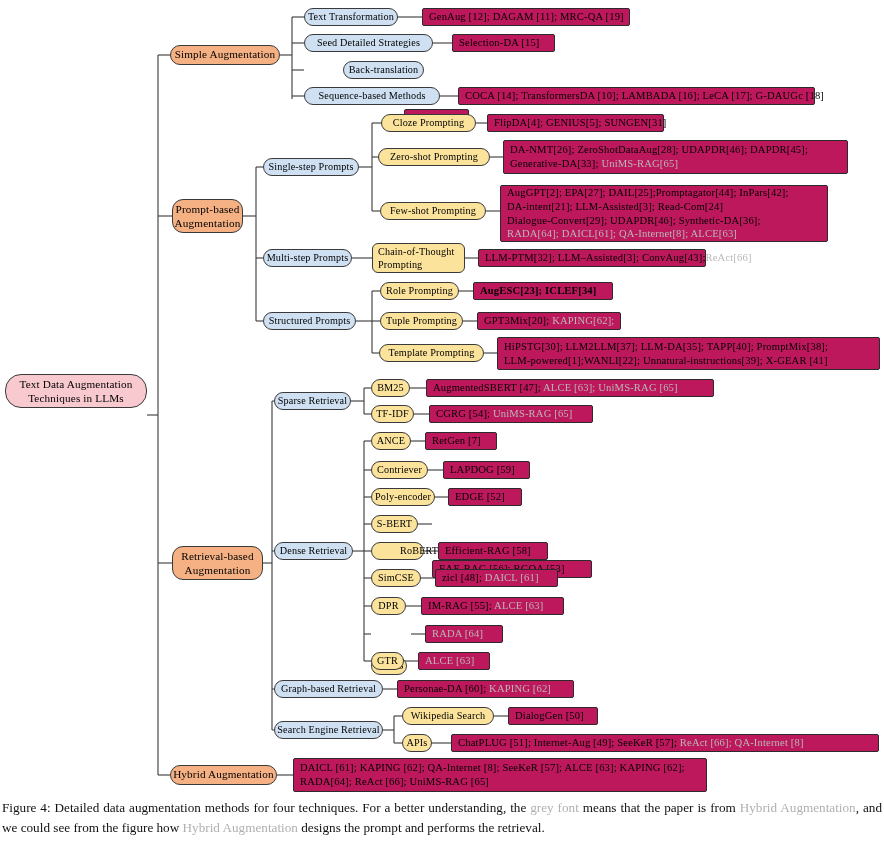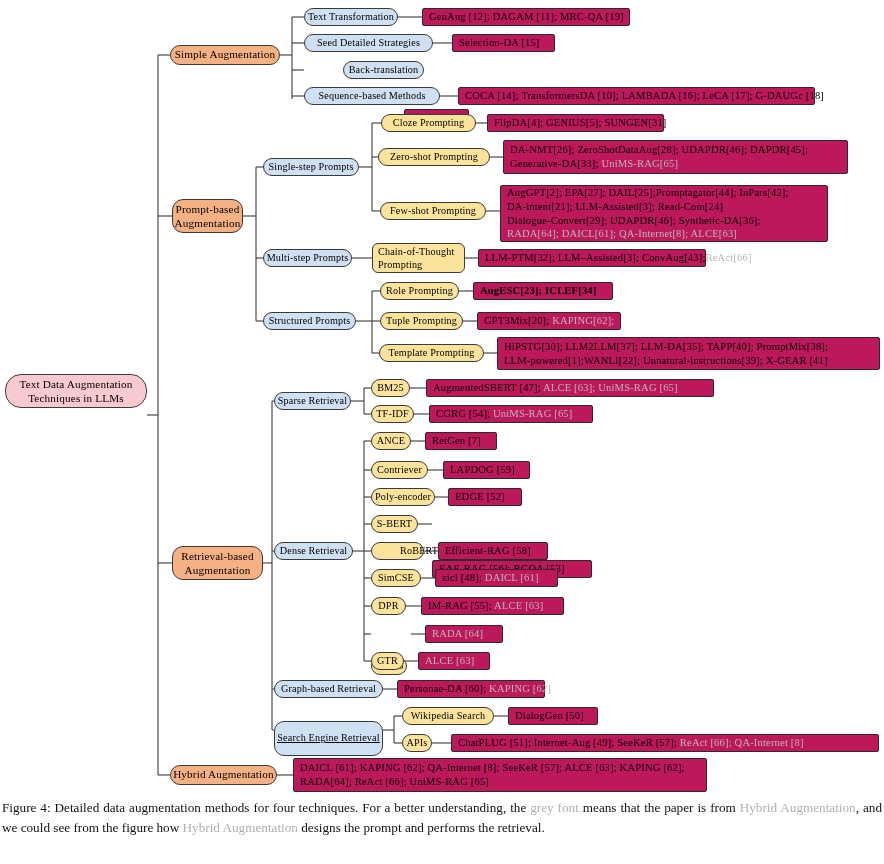--- a/index.html
+++ b/index.html
@@ -275,21 +275,21 @@
 
   <div class="node sub" style="left:274px;top:392px;width:77px;height:18px;">
     <span class="txt">Sparse Retrieval</span>
   </div>
   <div class="node sub" style="left:274px;top:542px;width:79px;height:18px;">
     <span class="txt">Dense Retrieval</span>
   </div>
   <div class="node sub" style="left:274px;top:680px;width:109px;height:18px;">
     <span class="txt">Graph-based Retrieval</span>
   </div>
-  <div class="node sub" style="left:274px;top:721px;width:109px;height:35px;text-decoration:underline;">
+  <div class="node sub" style="left:274px;top:721px;width:109px;height:18px;">
     <span class="txt">Search Engine Retrieval</span>
   </div>
 
   <div class="node meth" style="left:371px;top:379px;width:39px;height:18px;">
     <span class="txt">BM25</span>
   </div>
   <div class="node meth" style="left:371px;top:405px;width:43px;height:18px;">
     <span class="txt">TF-IDF</span>
   </div>
   <div class="node leaf" style="left:426px;top:379px;width:288px;height:18px;">
@@ -348,21 +348,21 @@
   <div class="node leaf" style="left:421px;top:597px;width:143px;height:18px;">
     <span class="txt"><span>IM-RAG [55]; </span><span class="grey">ALCE [63]</span></span>
   </div>
   <div class="node leaf" style="left:425px;top:625px;width:78px;height:18px;">
     <span class="txt"><span class="grey">RADA [64]</span></span>
   </div>
   <div class="node leaf" style="left:418px;top:652px;width:72px;height:18px;">
     <span class="txt"><span class="grey">ALCE [63]</span></span>
   </div>
 
-  <div class="node leaf" style="left:397px;top:680px;width:148px;height:18px;align-items:center;">
+  <div class="node leaf" style="left:397px;top:680px;width:177px;height:18px;align-items:center;">
     <span class="txt"><span>Personae-DA [60]; </span><span class="grey">KAPING [62]</span></span>
   </div>
 
   <div class="node meth" style="left:402px;top:707px;width:92px;height:18px;">
     <span class="txt">Wikipedia Search</span>
   </div>
   <div class="node meth" style="left:402px;top:734px;width:30px;height:18px;">
     <span class="txt">APIs</span>
   </div>
   <div class="node leaf" style="left:508px;top:707px;width:90px;height:18px;">

